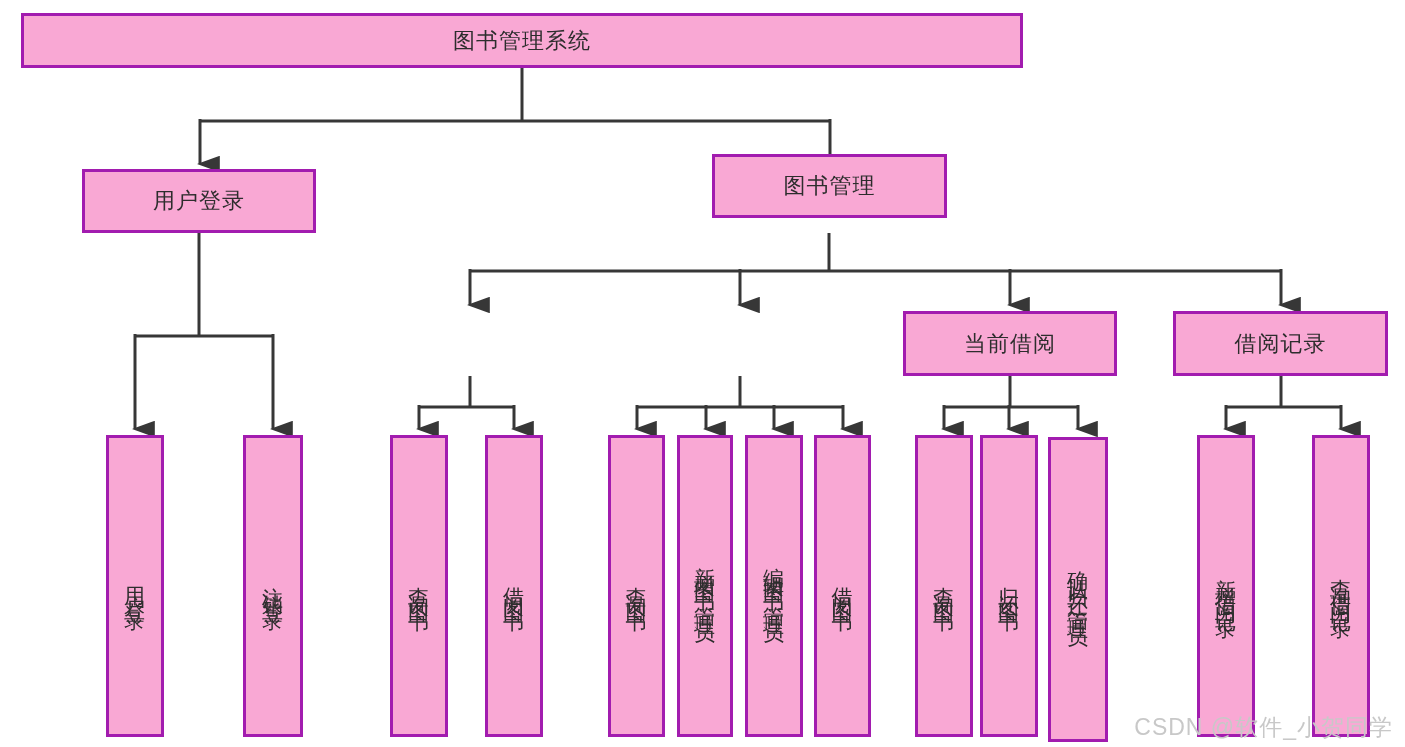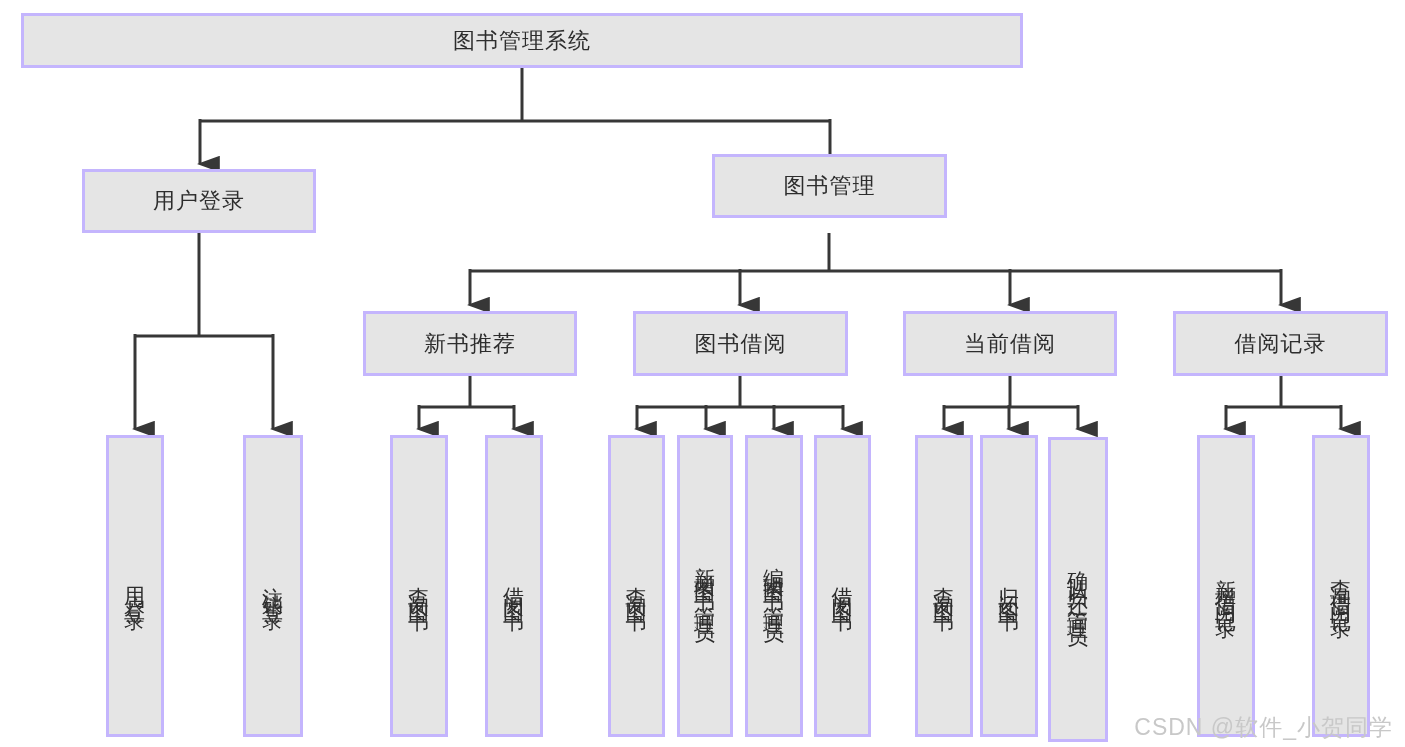--- a/index.html
+++ b/index.html
@@ -6,22 +6,22 @@
   #canvas{
     position:relative;
     width:1405px;height:747px;
     background:#ffffff;
     font-family:"Liberation Sans","DejaVu Sans",sans-serif;
     overflow:hidden;
   }
   #wires{position:absolute;left:0;top:0;pointer-events:none;}
   .node{
     position:absolute;
-    background:#e5e5e5;
-    border:3px solid #c4b5fd;
+    background:#f9a8d4;
+    border:3px solid #a21caf;
     box-sizing:border-box;
     display:flex;align-items:center;justify-content:center;
     color:#2d2d2d;
   }
   .h-node{font-size:22px;letter-spacing:1px;white-space:nowrap;}
   .v-node span{
     writing-mode:vertical-rl;
     text-orientation:mixed;
     font-size:21px;
     letter-spacing:8px;
@@ -90,22 +90,20 @@
       <path d="M1226,405 L1226,429" marker-end="url(#arrow)"></path>
       <path d="M1341,405 L1341,429" marker-end="url(#arrow)"></path>
     </g>
   </svg>
 
   <div class="node h-node" style="left:21px;top:13px;width:1002px;height:55px;">图书管理系统</div>
 
   <div class="node h-node" style="left:82px;top:169px;width:234px;height:64px;">用户登录</div>
   <div class="node h-node" style="left:712px;top:154px;width:235px;height:64px;">图书管理</div>
 
-  <div class="node h-node" style="left:363px;top:311px;width:214px;height:65px;">新书推荐</div>
-  <div class="node h-node" style="left:633px;top:311px;width:215px;height:65px;">图书借阅</div>
   <div class="node h-node" style="left:903px;top:311px;width:214px;height:65px;">当前借阅</div>
   <div class="node h-node" style="left:1173px;top:311px;width:215px;height:65px;">借阅记录</div>
 
   <div class="node v-node" style="left:106px;top:435px;width:58px;height:302px;">
     <span>用户登录</span>
   </div>
   <div class="node v-node" style="left:243px;top:435px;width:60px;height:302px;">
     <span>注销登录</span>
   </div>
 

